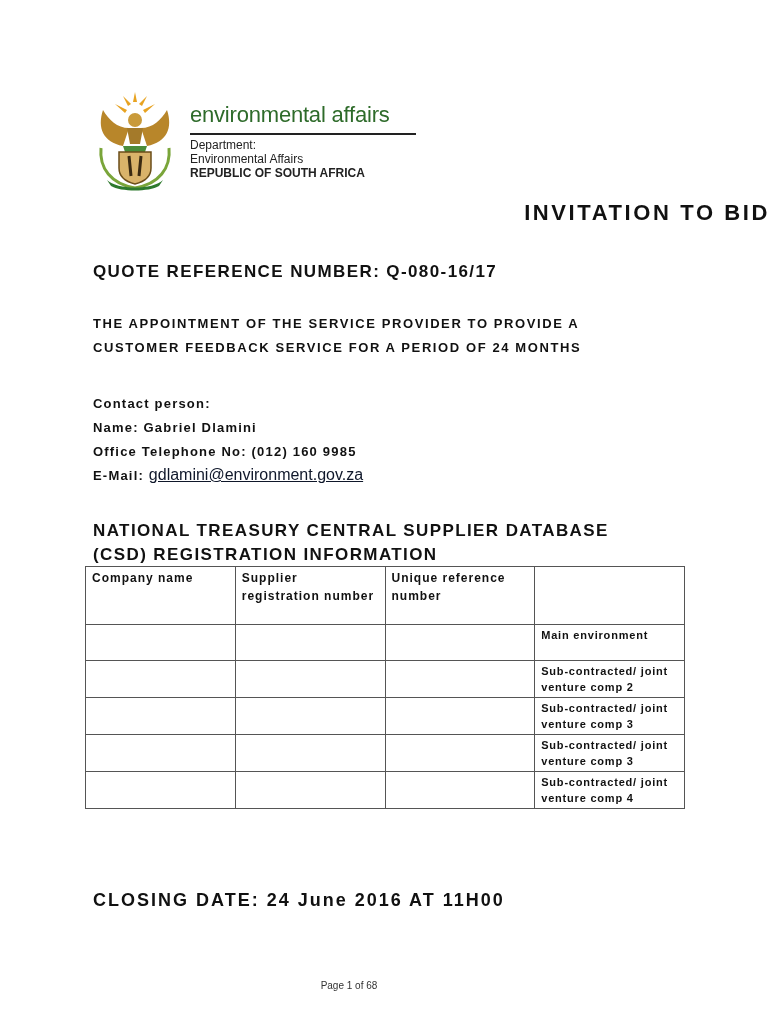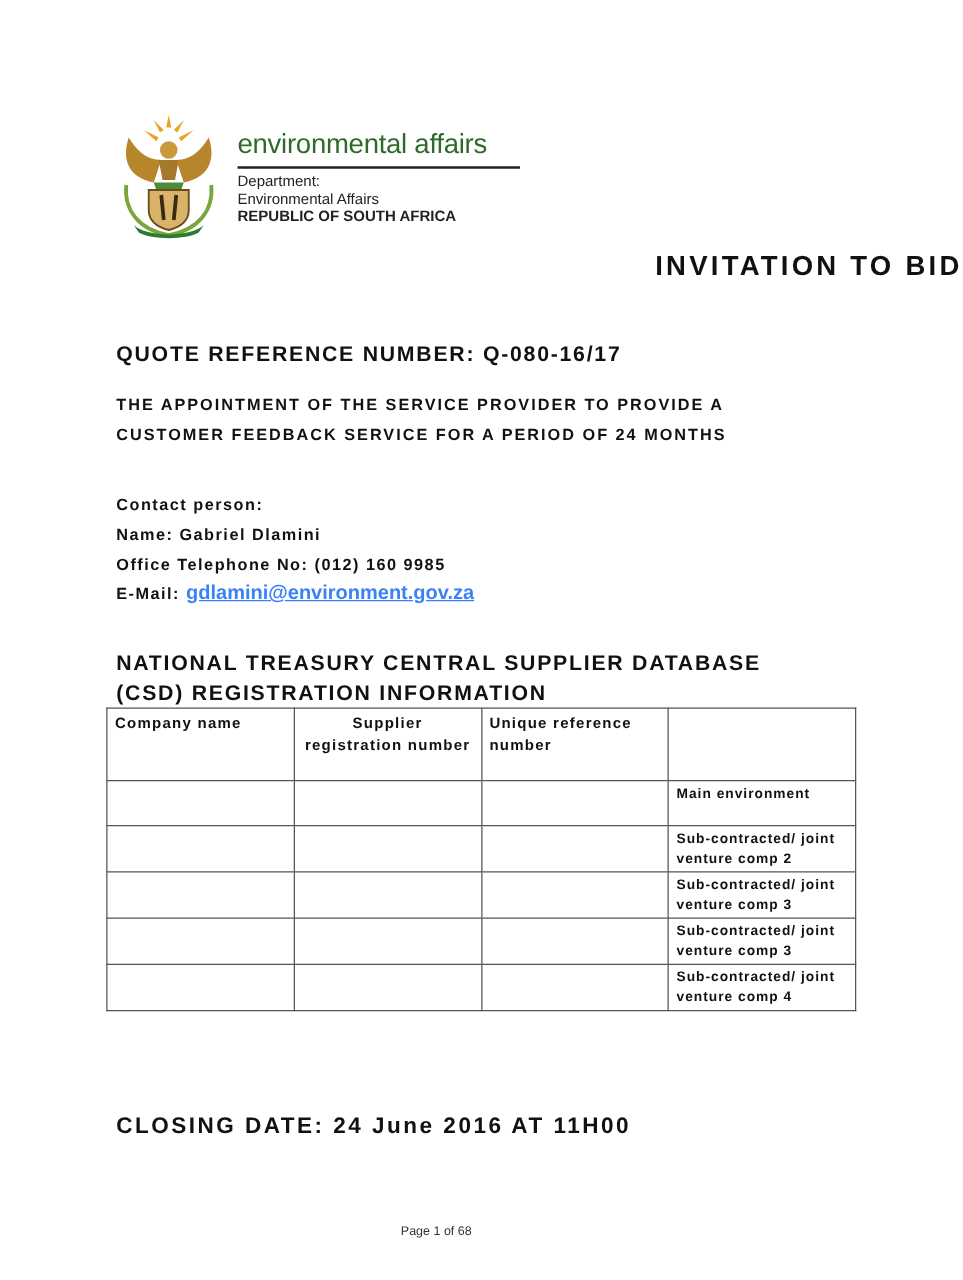--- a/index.html
+++ b/index.html
@@ -9,25 +9,25 @@
   .logo { left: 93px; top: 88px; width: 330px; height: 104px; }
   .crest { position: absolute; left: 0; top: 0; width: 84px; height: 104px; }
   .logo-title { position: absolute; left: 97px; top: 14px; font-size: 22px; color: #2e6b2a; white-space: nowrap; letter-spacing: -0.2px; }
   .logo-rule { position: absolute; left: 97px; top: 45px; width: 226px; height: 2px; background: #222; }
   .logo-line { position: absolute; left: 97px; font-size: 12px; color: #222; white-space: nowrap; }
   .logo-line.b { font-weight: bold; }
   .title { left: 0; width: 770px; top: 200px; text-align: right; font-size: 22px; font-weight: bold; letter-spacing: 2.6px; }
   .h2 { left: 93px; font-size: 17px; font-weight: bold; letter-spacing: 1.4px; white-space: nowrap; }
   .sub { left: 93px; font-size: 13px; font-weight: bold; letter-spacing: 1.6px; white-space: nowrap; }
   .contact { left: 93px; font-size: 13px; font-weight: bold; letter-spacing: 1.2px; white-space: nowrap; }
-  .email-link { color: #3b82f6; text-decoration: underline; font-size: 16px; letter-spacing: 0; font-weight: bold; }
+  .email-link { color: #0f172a; text-decoration: underline; font-size: 16px; letter-spacing: 0; font-weight: normal; }
   table.csd { position: absolute; left: 85px; top: 566px; border-collapse: collapse; width: 600px; padding-left: 40px; }
   table.csd td { border: 1px solid #555; vertical-align: top; padding: 2px 6px; font-size: 12px; font-weight: bold; letter-spacing: 1px; line-height: 18px; }
   table.csd td.c1 { width: 137px; }
-  table.csd td.c2 { width: 137px; text-align: center; }
+  table.csd td.c2 { width: 137px; }
   table.csd td.c3 { width: 137px; }
   table.csd td.c4 { width: 137px; font-size: 11px; line-height: 16px; letter-spacing: 0.8px; }
   .footer { left: 0; width: 698px; top: 980px; text-align: center; font-size: 10px; color: #333; }
 </style>
 </head>
 <body>
 
 <div class="abs logo">
   <svg class="crest" viewBox="0 0 84 104">
     <g fill="#e8a321">
@@ -49,21 +49,21 @@
   </svg>
   <div class="logo-title">environmental affairs</div>
   <div class="logo-rule"></div>
   <div class="logo-line" style="top:50px;">Department:</div>
   <div class="logo-line" style="top:64px;">Environmental Affairs</div>
   <div class="logo-line b" style="top:78px;">REPUBLIC OF SOUTH AFRICA</div>
 </div>
 
 <div class="abs title">INVITATION TO BID</div>
 
-<div class="abs h2" style="top:274px;">QUOTE REFERENCE NUMBER: Q-080-16/17</div>
+<div class="abs h2" style="top:262px;">QUOTE REFERENCE NUMBER: Q-080-16/17</div>
 
 <div class="abs sub" style="top:316px;">THE APPOINTMENT OF THE SERVICE PROVIDER TO PROVIDE A</div>
 <div class="abs sub" style="top:340px;">CUSTOMER FEEDBACK SERVICE FOR A PERIOD OF 24 MONTHS</div>
 
 <div class="abs contact" style="top:396px;">Contact person:</div>
 <div class="abs contact" style="top:420px;">Name: Gabriel Dlamini</div>
 <div class="abs contact" style="top:444px;">Office Telephone No: (012) 160 9985</div>
 <div class="abs contact" style="top:466px;">
   <span>E-Mail: </span><a class="email-link">gdlamini@environment.gov.za</a>
 </div>

